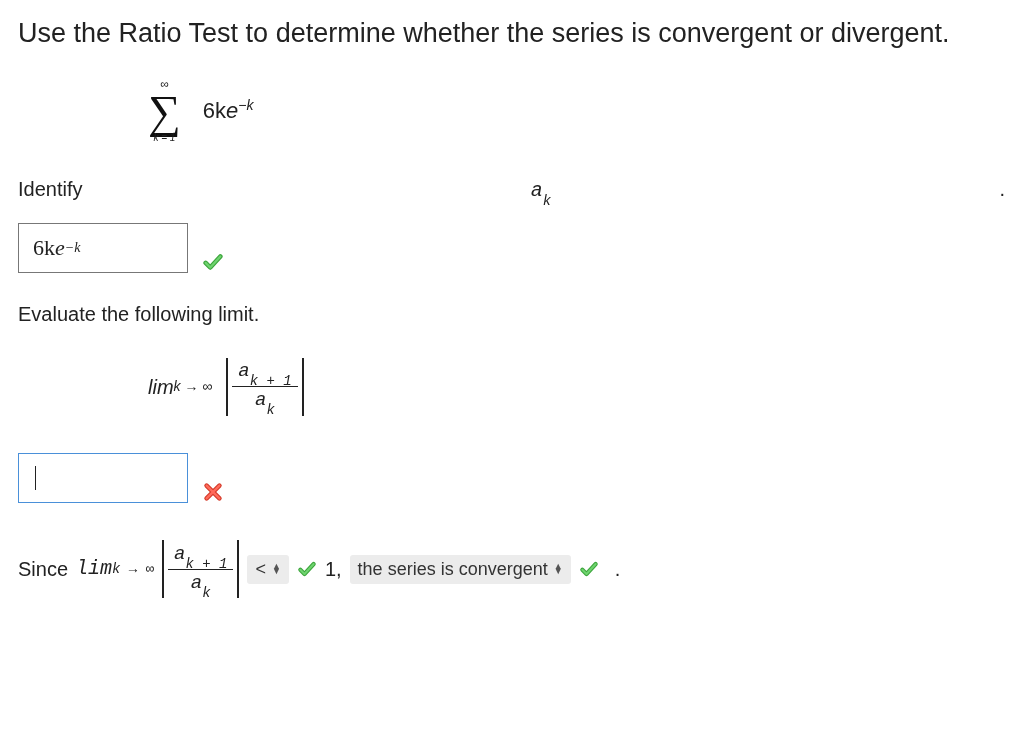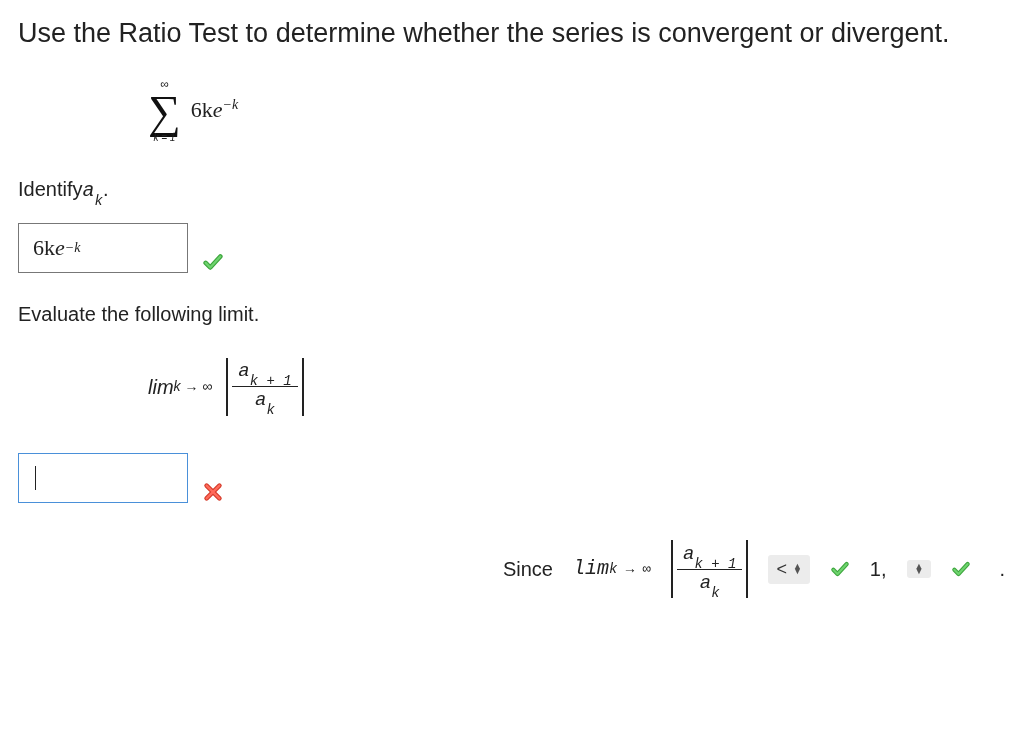--- a/index.html
+++ b/index.html
@@ -41,32 +41,34 @@
       font-family: "Times New Roman", serif;
       color: #111;
     }
     .sigma-bottom {
       font-size: 10px;
       font-style: italic;
     }
     .series-term {
       font-size: 22px;
       font-style: italic;
-      font-family: Liberation Serif, serif;
+      font-family: Liberation Sans, sans-serif;
+      margin-left: 12px;
     }
     .sup {
       font-size: 14px;
       vertical-align: super;
       font-style: italic;
     }
     .prompt-row {
       margin-bottom: 18px;
       font-size: 20px;
       display: flex;
       align-items: baseline;
+      justify-content: space-between;
     }
     .sub {
       font-size: 14px;
       vertical-align: sub;
       font-style: italic;
       position: relative;
       top: 4px;
     }
     .answer-row {
       display: flex;
@@ -127,23 +129,22 @@
     .frac-top, .frac-bottom {
       padding: 1px 6px;
       font-size: 19px;
     }
     .frac-top {
       border-bottom: 1.5px solid #222;
     }
     .since-row {
       display: flex;
       align-items: center;
-      gap: 20px;
+      gap: 8px;
       font-size: 20px;
-      justify-content: flex-end;
     }
     .dropdown {
       background: #ececec;
       border-radius: 3px;
       padding: 4px 8px;
       display: inline-flex;
       align-items: center;
       gap: 6px;
       font-size: 18px;
       color: #333;
@@ -276,20 +277,21 @@
   <span class="check-icon">
     <svg width="20" height="20" viewBox="0 0 24 24">
       <path d="M4 13 L9 18 L20 6" stroke="#3ca53c" stroke-width="5" fill="none" stroke-linecap="round" stroke-linejoin="round"></path>
       <path d="M4 13 L9 18 L20 6" stroke="#6ed36e" stroke-width="2.5" fill="none" stroke-linecap="round" stroke-linejoin="round"></path>
     </svg>
   </span>
 
   <span>1,</span>
 
   <span class="dropdown">
+    <span>the series is convergent</span>
     <span class="chev">
       <span>▲</span>
         <span>▼</span>
     </span>
   </span>
 
   <span class="check-icon">
     <svg width="20" height="20" viewBox="0 0 24 24">
       <path d="M4 13 L9 18 L20 6" stroke="#3ca53c" stroke-width="5" fill="none" stroke-linecap="round" stroke-linejoin="round"></path>
       <path d="M4 13 L9 18 L20 6" stroke="#6ed36e" stroke-width="2.5" fill="none" stroke-linecap="round" stroke-linejoin="round"></path>

